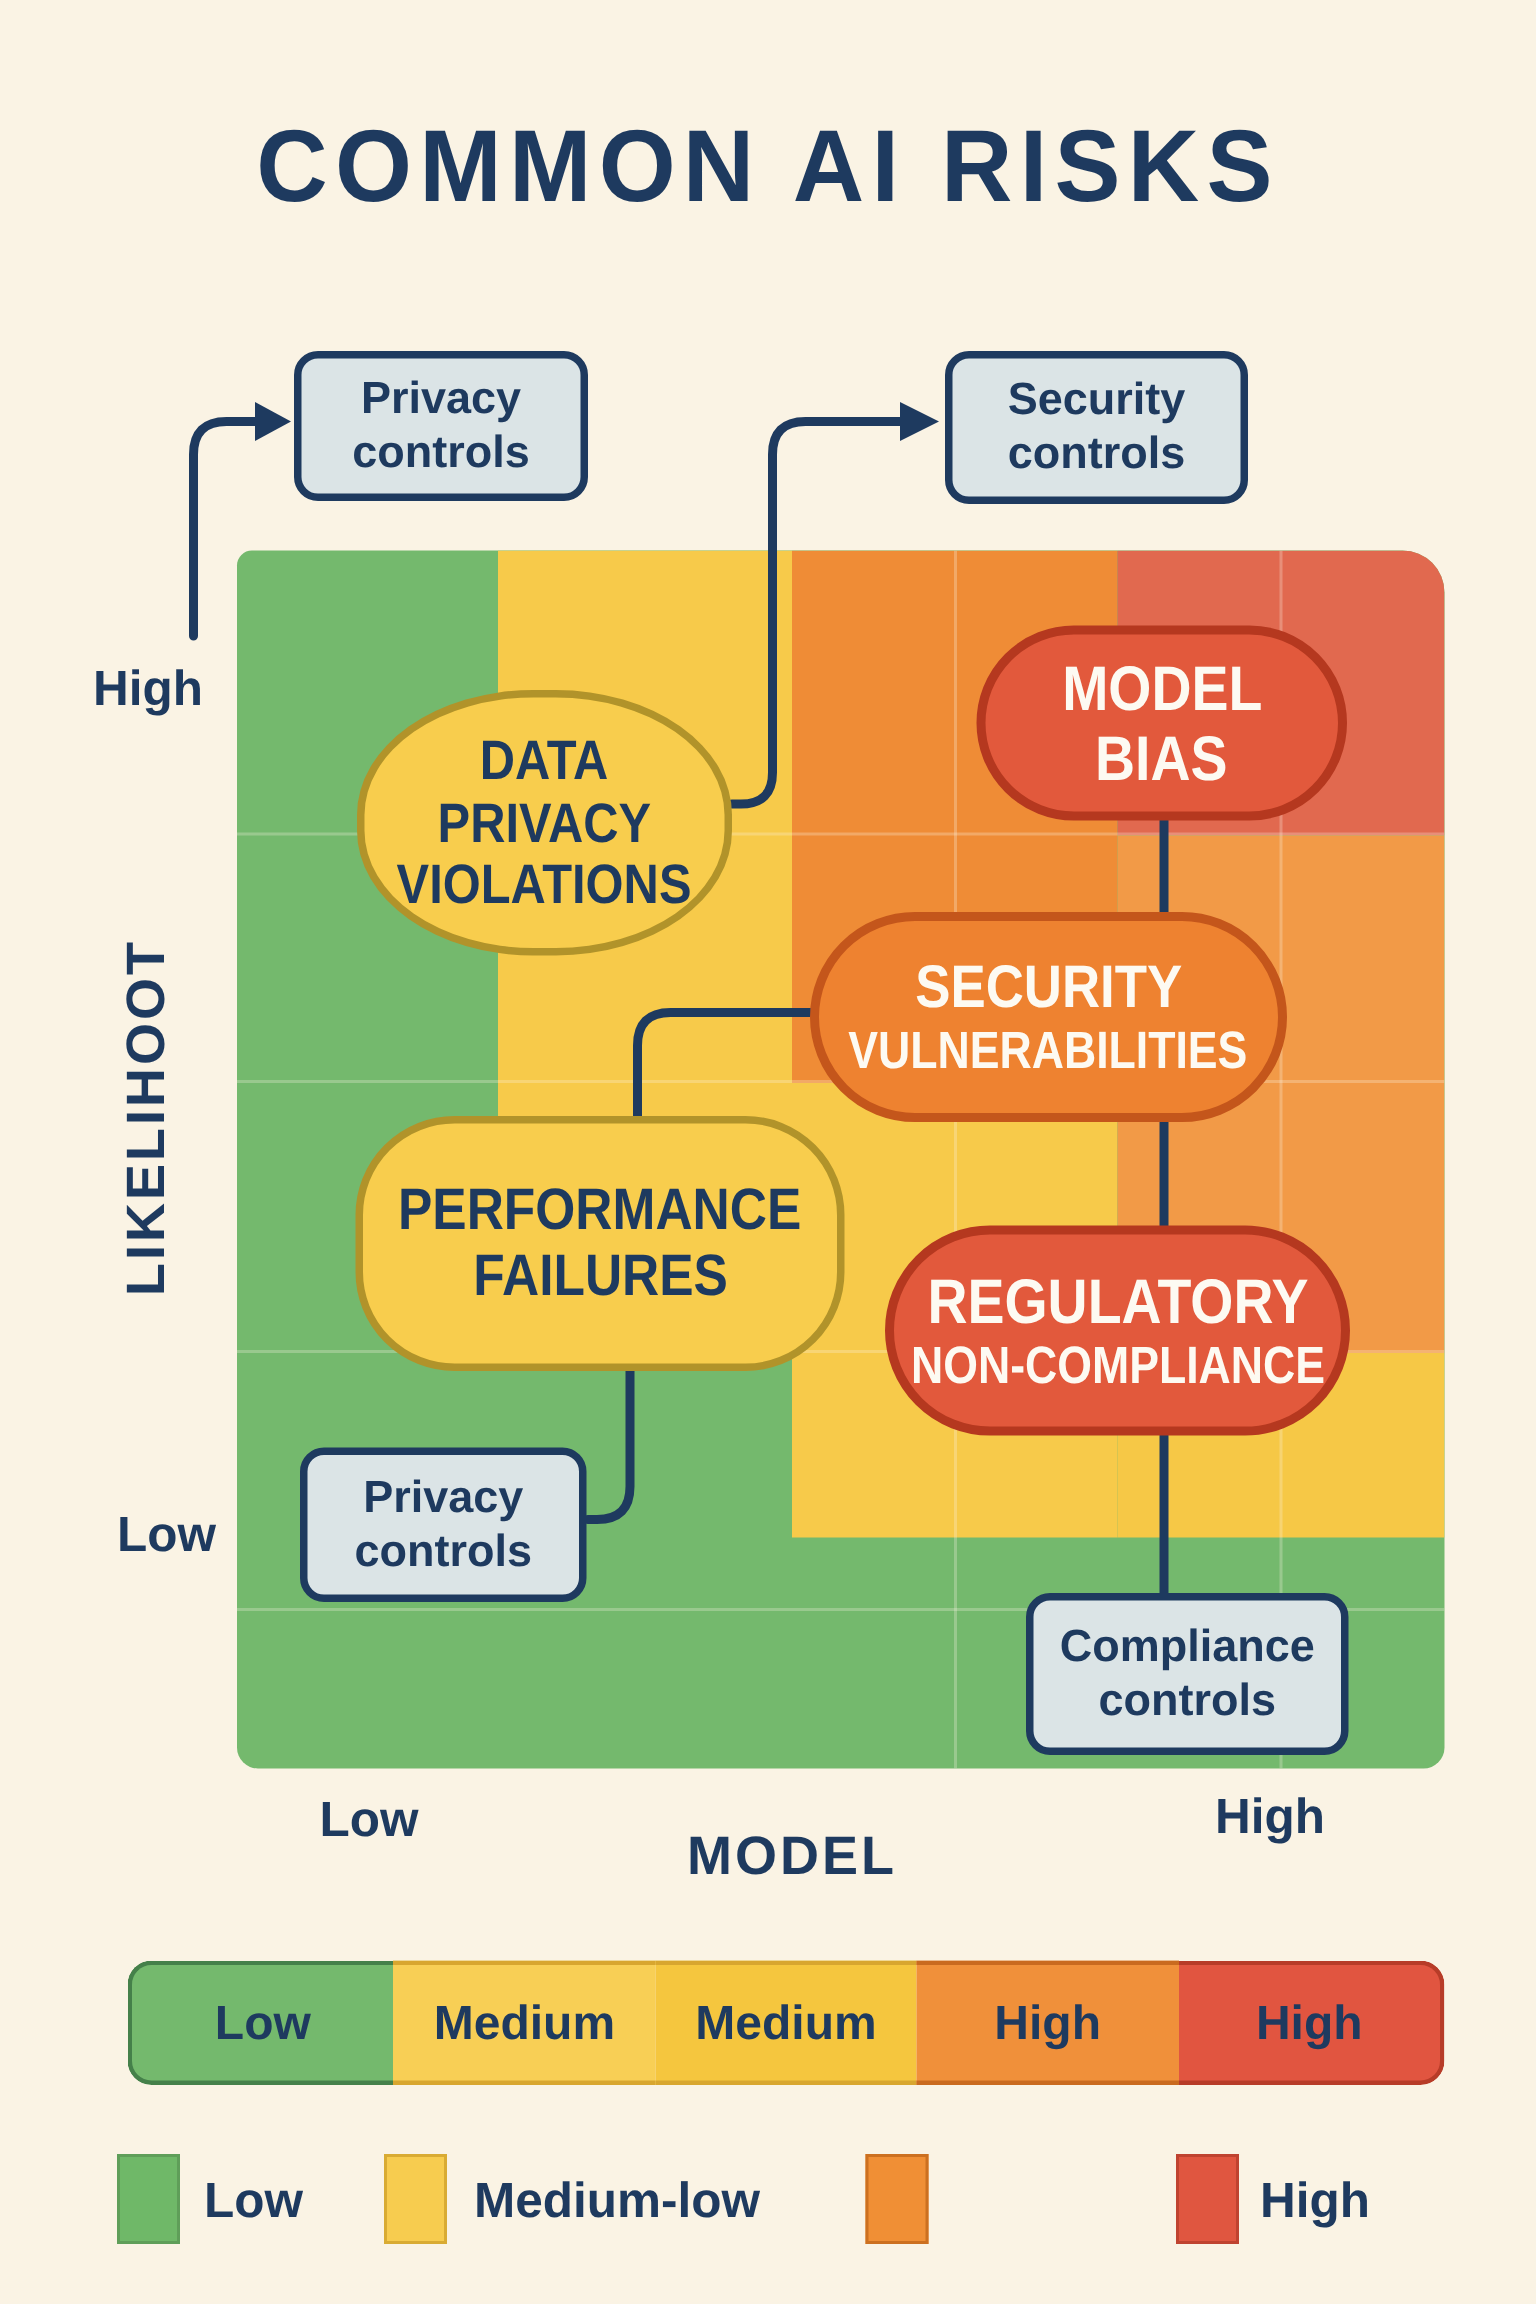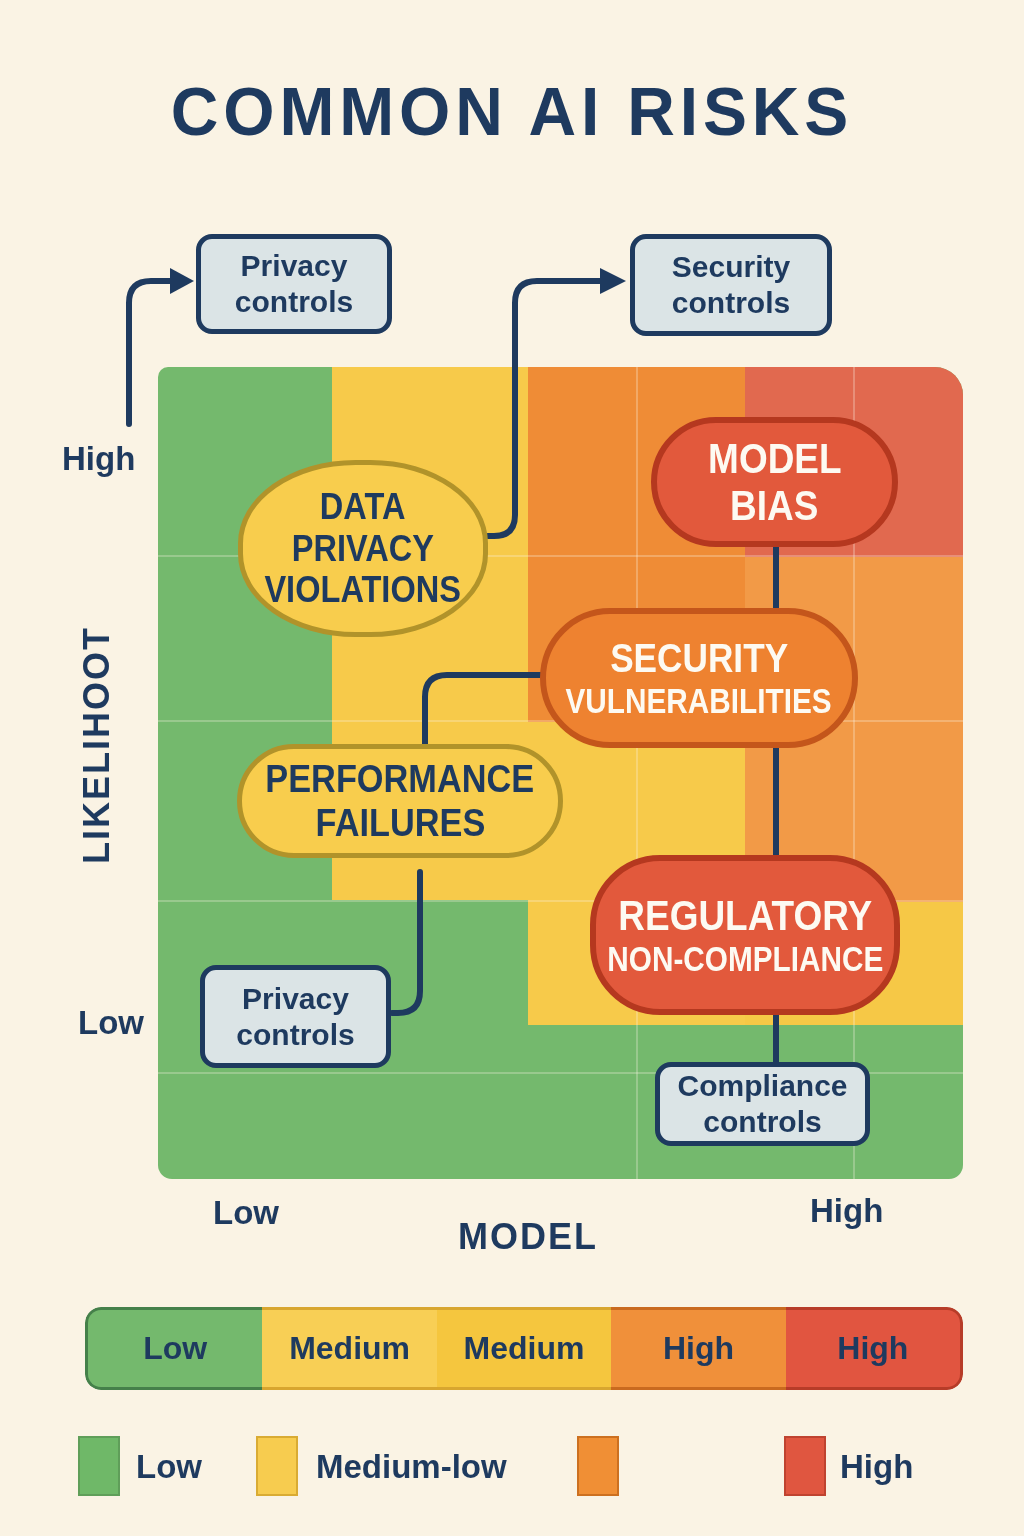--- a/index.html
+++ b/index.html
@@ -21,21 +21,21 @@
   
   .ctrl{
     background:#dbe4e6;border:5px solid #1e3a5f;border-radius:16px;
     display:flex;flex-direction:column;align-items:center;justify-content:center;
     font-size:30px;font-weight:700;line-height:1.2;color:#1e3a5f;
     z-index:3;box-sizing:border-box;
   }
   .ctrl-privacy-top{left:196px;top:234px;width:196px;height:100px;}
   .ctrl-security-top{left:630px;top:234px;width:202px;height:102px;}
   .ctrl-privacy-bottom{left:200px;top:965px;width:191px;height:103px;}
-  .ctrl-compliance{left:655px;top:1062px;width:215px;height:84px;text-align:center;}
+  .ctrl-compliance{left:684px;top:1062px;width:215px;height:108px;text-align:center;}
 
   
   .matrix{
     left:158px;top:367px;width:805px;height:812px;
     background:#74b96d;border-radius:10px 28px 14px 14px;overflow:hidden;z-index:1;
   }
   .zone{position:absolute;}
   .z-yellow-b{left:174px;top:0;width:196px;height:533px;background:#f7ca4a;}
   .z-orange-c{left:370px;top:0;width:217px;height:355px;background:#ef8c36;}
   .z-yellow-c{left:370px;top:355px;width:217px;height:303px;background:#f7ca4a;}
@@ -69,22 +69,22 @@
   }
   .bubble .ln{display:block;line-height:1.12;transform:scaleX(0.88);white-space:nowrap;}
   .b-yellow{background:#f8cd4d;border:5px solid #b1932a;color:#1e3a5f;}
   .b-orange{background:#ee8230;border:6px solid #c4561b;color:#fdfaf2;}
   .b-red{background:#e2593c;border:6px solid #b5381f;color:#fdfaf2;}
   .b-data-privacy{left:238px;top:460px;width:250px;height:177px;border-radius:47%;font-size:37px;}
   .b-model-bias{left:651px;top:417px;width:247px;height:130px;border-radius:65px;font-size:42px;}
   .b-security{left:540px;top:608px;width:318px;height:140px;border-radius:70px;}
   .b-security .ln1{font-size:40px;}
   .b-security .ln2{font-size:35px;transform:scaleX(0.85);}
-  .b-performance{left:237px;top:744px;width:326px;height:114px;border-radius:66px;font-size:39px;}
-  .b-regulatory{left:590px;top:855px;width:310px;height:160px;border-radius:70px;}
+  .b-performance{left:237px;top:744px;width:326px;height:170px;border-radius:66px;font-size:39px;}
+  .b-regulatory{left:590px;top:817px;width:310px;height:140px;border-radius:70px;}
   .b-regulatory .ln1{font-size:42px;}
   .b-regulatory .ln2{font-size:35px;transform:scaleX(0.85);}
 
   
   .legendbar{
     left:85px;top:1307px;width:878px;height:83px;border-radius:16px;
     display:flex;overflow:hidden;z-index:2;
   }
   .seg{
     flex:1;display:flex;align-items:center;justify-content:center;

